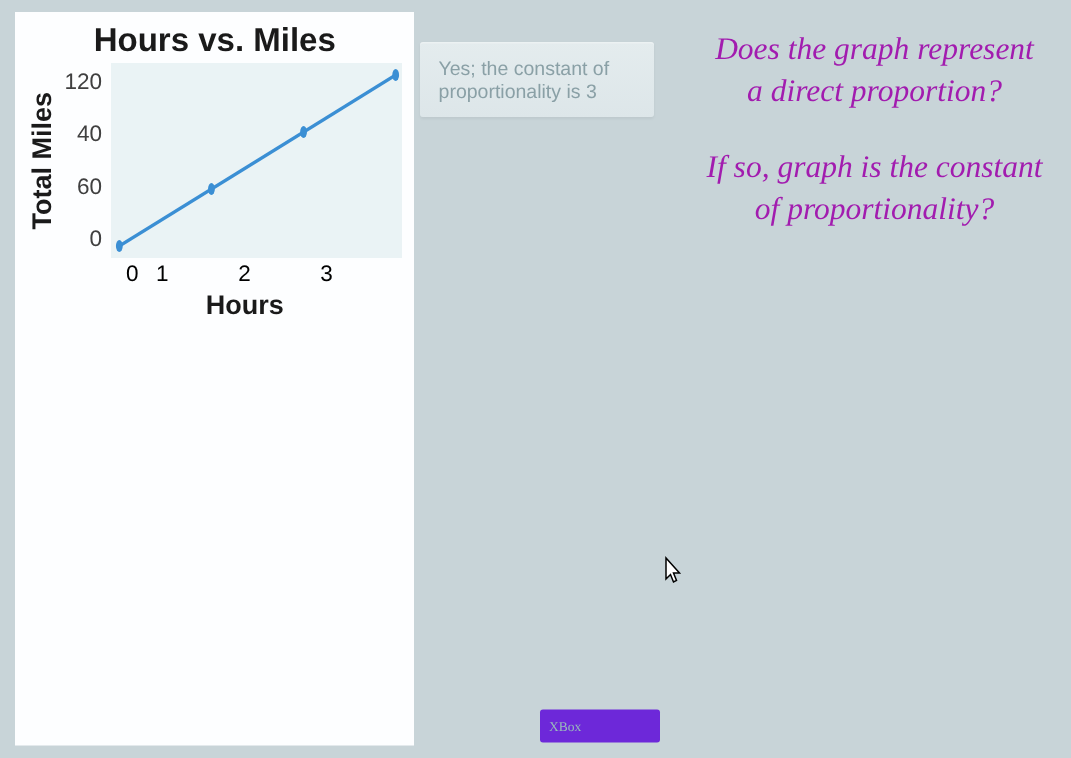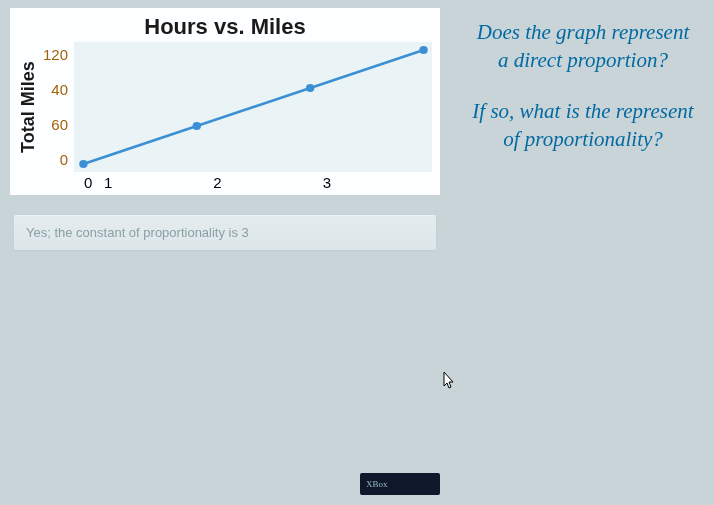--- a/index.html
+++ b/index.html
@@ -9,21 +9,21 @@
     background: #c8d4d8;
     font-family: Georgia, 'Times New Roman', serif;
     display: flex;
     padding: 8px 10px;
     overflow: hidden;
     position: relative;
   }
   .left-col {
     flex: 0 0 430px;
     display: flex;
-    flex-direction: column;
+    flex-direction: row;
   }
   .chart-card {
     background: #fdfeff;
     padding: 6px 8px 4px 8px;
     position: relative;
   }
   .chart-title {
     text-align: center;
     font-family: -apple-system, Segoe UI, Helvetica, Arial, sans-serif;
     font-weight: 700;
@@ -44,21 +44,21 @@
     color: #1a1a1a;
     text-align: center;
     padding: 10px 0;
   }
   .yaxis {
     display: flex;
     flex-direction: column;
     justify-content: space-between;
     font-family: Arial, sans-serif;
     font-size: 15px;
-    color: #a16207;
+    color: #404040;
     text-align: right;
     padding: 4px 6px 4px 4px;
     height: 130px;
   }
   .plot {
     flex: 1;
     height: 130px;
     background: #eaf3f5;
     position: relative;
     border-left: 1px solid #eaf3f5;
@@ -95,41 +95,41 @@
     font-size: 13px;
     color: #5a7078;
     cursor: pointer;
     box-shadow: 0 1px 0 rgba(255,255,255,0.3) inset, 0 1px 2px rgba(0,0,0,0.05);
   }
   .answer-option.faded { color: #8aa0a6; }
   .right-col {
     flex: 1;
     padding: 10px 8px 0 30px;
     text-align: center;
-    color: #0369a1;
+    color: #a21caf;
     font-style: italic;
     font-size: 21px;
     line-height: 1.35;
   }
   .right-col p { margin-bottom: 22px; }
   .cursor {
     position: absolute;
     left: 440px;
     top: 370px;
     font-size: 16px;
     color: #222;
     pointer-events: none;
   }
   .footer-blob {
     position: absolute;
     bottom: 10px;
     left: 360px;
     width: 80px;
     height: 22px;
-    background: #0f172a;
+    background: #6d28d9;
     border-radius: 2px;
     font-size: 9px;
     color: #9bb;
     padding: 6px;
   }
 </style>
 </head>
 <body>
 
 <div class="left-col">
@@ -153,31 +153,32 @@
           <circle cx="332" cy="8" r="4" fill="#3b8fd4"></circle>
         </svg>
       </div>
     </div>
     <div class="xaxis">
       <span>0</span>
       <span>1</span>
       <span>2</span>
       <span>3</span>
     </div>
+    <div class="xlabel">Hours</div>
   </div>
 
   <div class="answers">
     <div class="answer-option faded">Yes; the constant of proportionality is 3</div>
   </div>
 
 </div>
 
 <div class="right-col">
   <p>Does the graph represent a direct proportion?</p>
-  <p>If so, what is the represent of proportionality?</p>
+  <p>If so, graph is the constant of proportionality?</p>
 </div>
 
 <div class="cursor">
   <svg width="16" height="20" viewBox="0 0 16 20">
     <path d="M4 2 L4 16 L7 13 L9 18 L11 17 L9 12 L13 12 Z" fill="#fff" stroke="#000" stroke-width="1"></path>
   </svg>
 </div>
 
 <div class="footer-blob">XBox</div>
 

